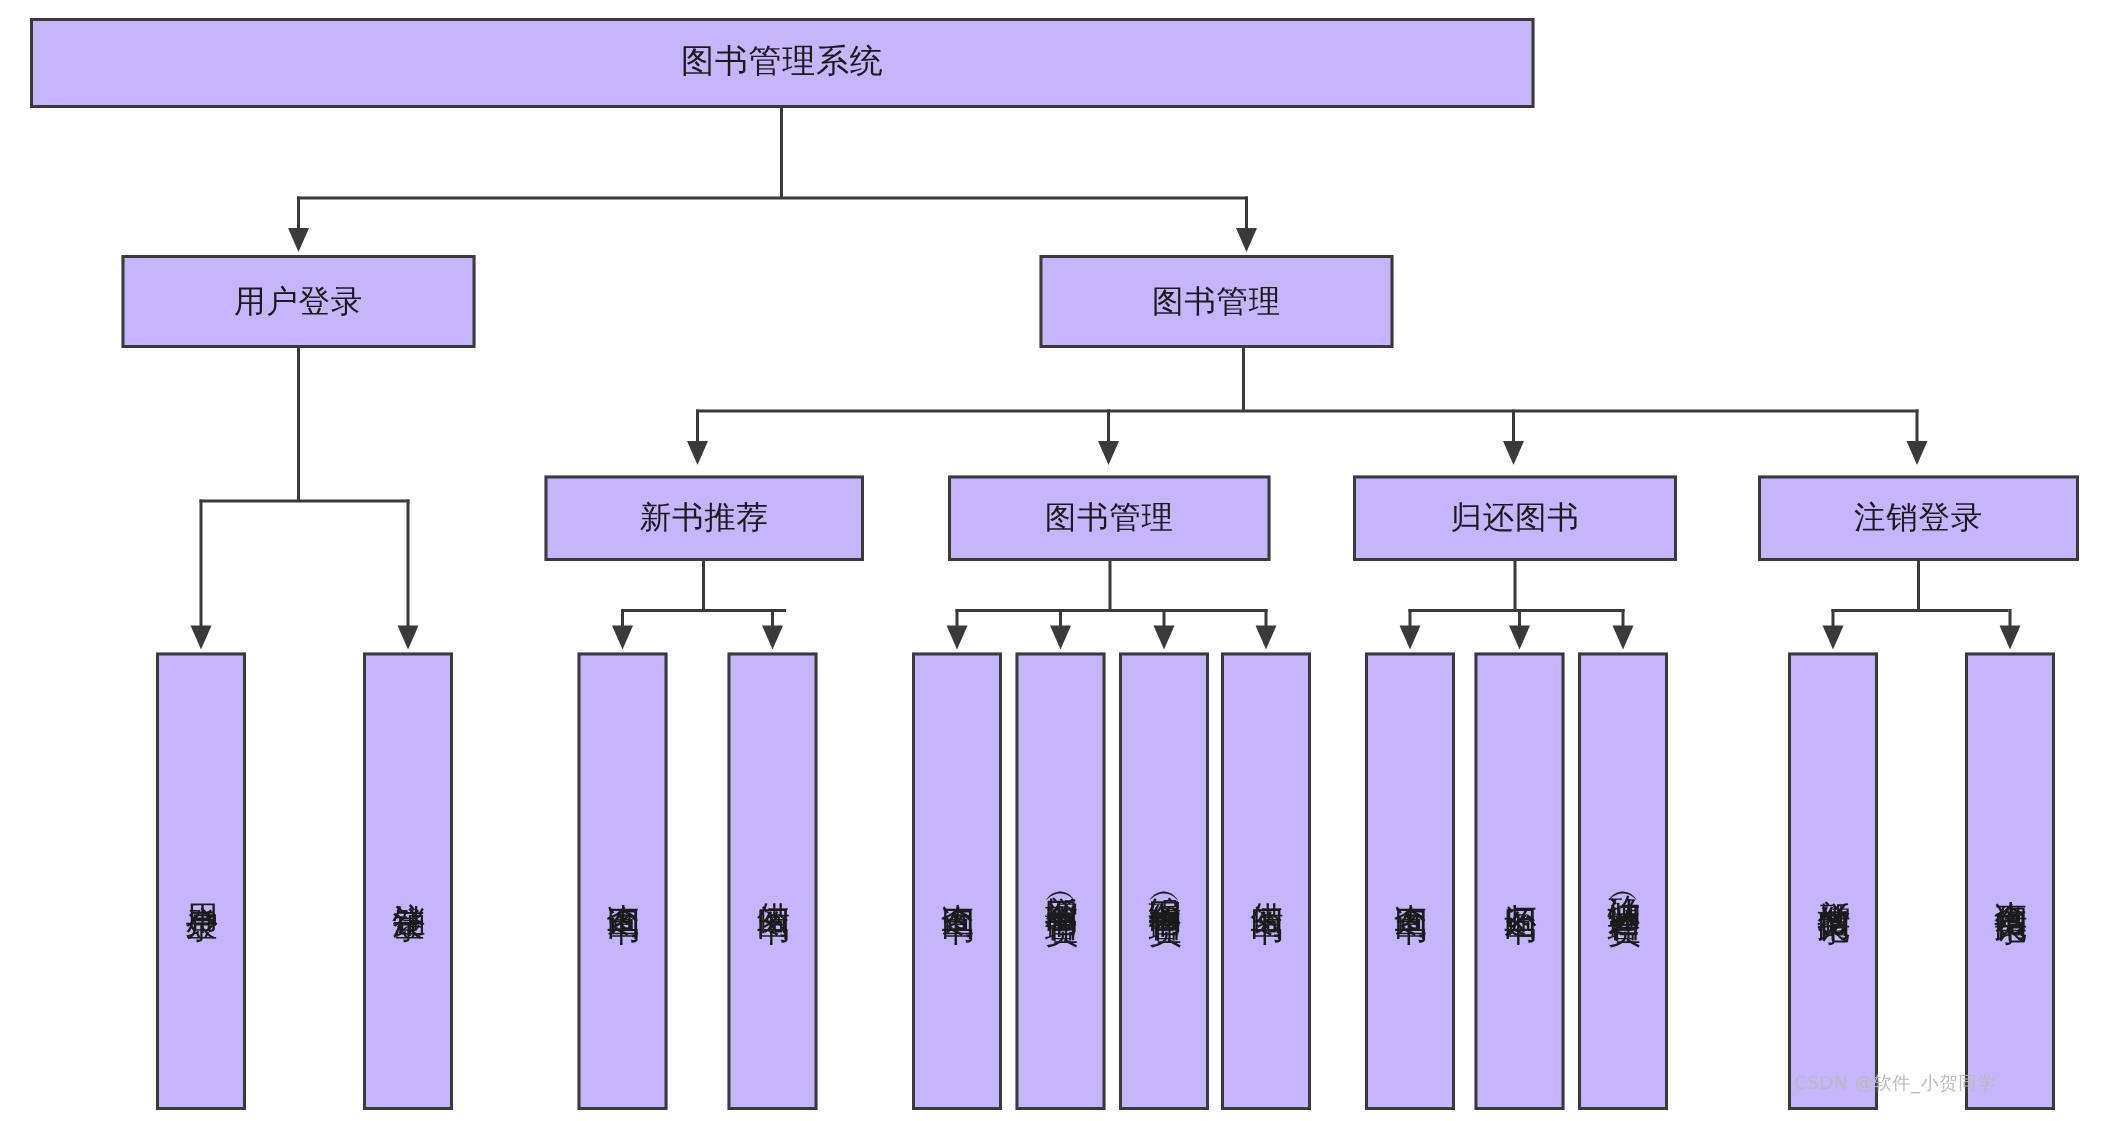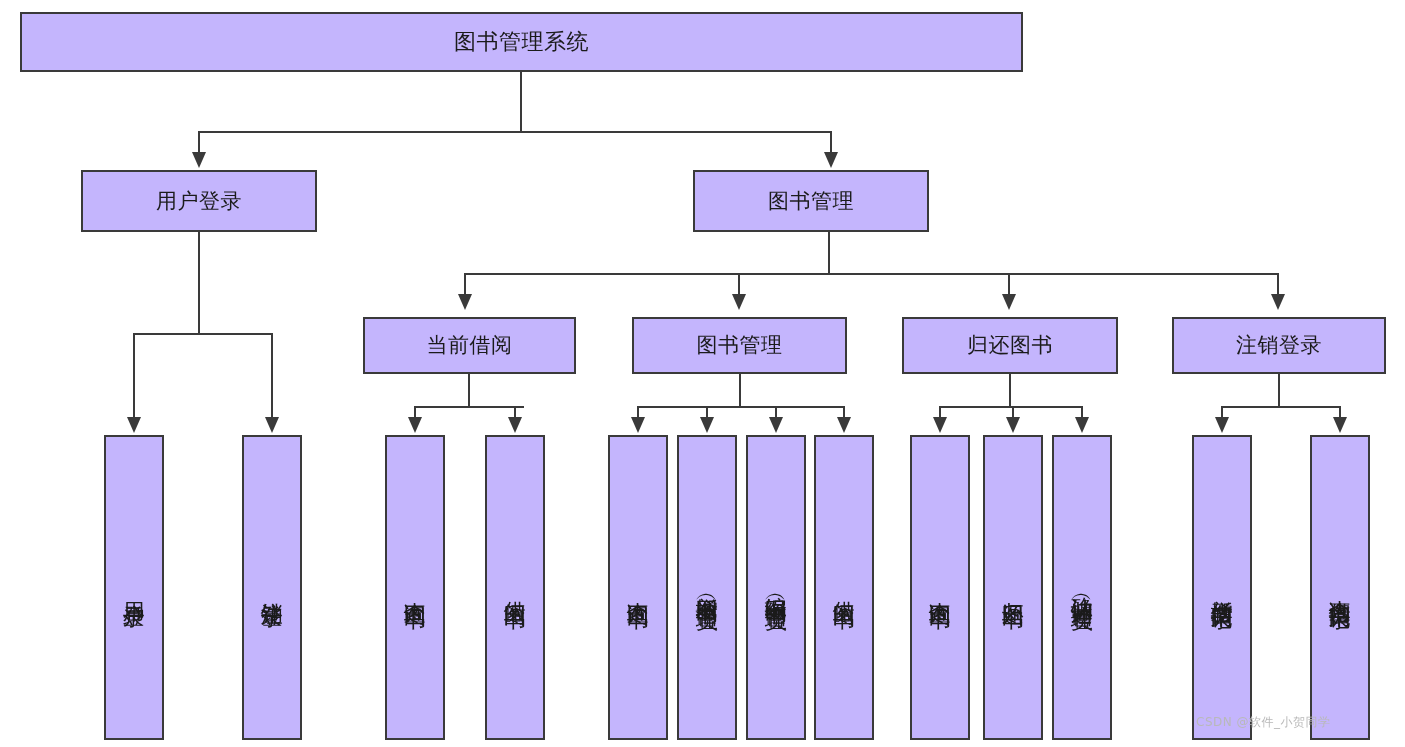--- a/index.html
+++ b/index.html
@@ -115,21 +115,21 @@
   <div class="vline" style="left:464px; top:273px; width:2px; height:22px;"></div>
   <div class="arrow" style="left:458px; top:294px;"></div>
   <div class="vline" style="left:738px; top:273px; width:2px; height:22px;"></div>
   <div class="arrow" style="left:732px; top:294px;"></div>
   <div class="vline" style="left:1008px; top:273px; width:2px; height:22px;"></div>
   <div class="arrow" style="left:1002px; top:294px;"></div>
   <div class="vline" style="left:1277px; top:273px; width:2px; height:22px;"></div>
   <div class="arrow" style="left:1271px; top:294px;"></div>
 
   <div class="node horiz" style="left:363px; top:317px; width:213px; height:57px;">
-    <span>当前借阅</span>
+    <span>新书推荐</span>
   </div>
   <div class="node horiz" style="left:632px; top:317px; width:215px; height:57px;">
     <span>图书管理</span>
   </div>
   <div class="node horiz" style="left:902px; top:317px; width:216px; height:57px;">
     <span>归还图书</span>
   </div>
   <div class="node horiz" style="left:1172px; top:317px; width:214px; height:57px;">
     <span>注销登录</span>
   </div>

